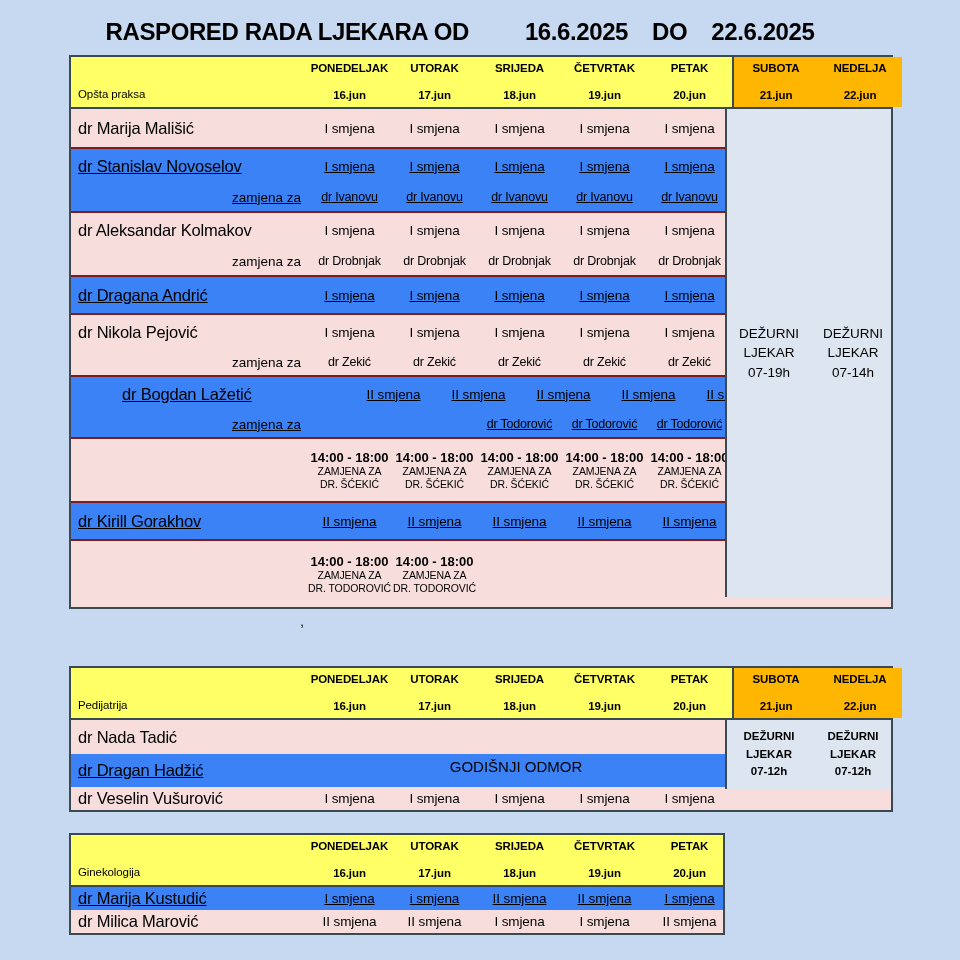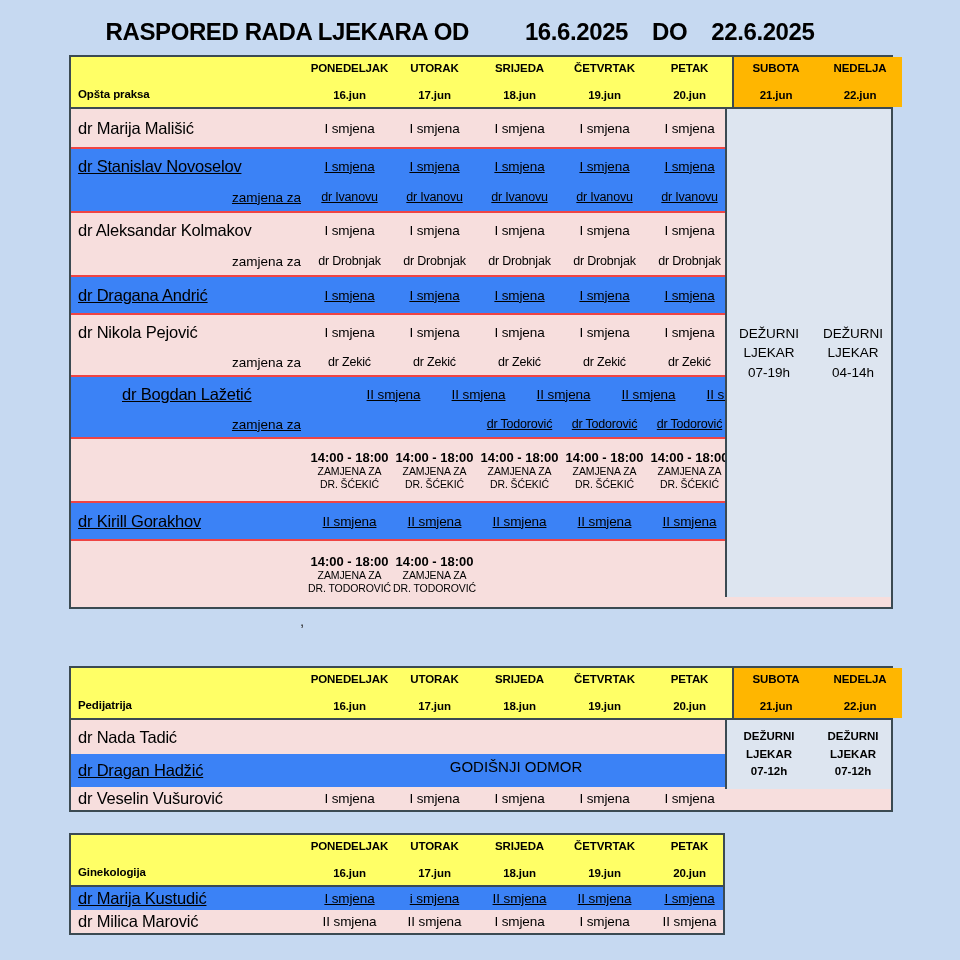--- a/index.html
+++ b/index.html
@@ -70,21 +70,21 @@
   
   .hdr {
     height: 52px;
     background: #ffff66;
     border-bottom: 2px solid #3b4a52;
   }
   .hdr .c-name {
     align-items: flex-end;
     padding-bottom: 7px;
     font-size: 11.5px;
-    font-weight: 700;
+    font-weight: 400;
     letter-spacing: -0.1px;
   }
   .hdr .dcol {
     flex-direction: column;
     justify-content: space-between;
     padding: 5px 0 6px 0;
     font-size: 11.5px;
     font-weight: 700;
     letter-spacing: -0.1px;
   }
@@ -110,21 +110,21 @@
     font-size: 12.5px;
     letter-spacing: -0.2px;
   }
   .zam-label {
     flex: 0 0 236px;
     justify-content: flex-end;
     padding-right: 6px;
     font-size: 13.5px;
   }
 
-  .block-sep { border-bottom: 2px solid #ef4444; }
+  .block-sep { border-bottom: 2px solid #7f1d1d; }
 
   
   .timecell {
     flex-direction: column;
     justify-content: center;
     line-height: 1.18;
   }
   .timecell .t-hr { font-size: 13px; font-weight: 700; }
   .timecell .t-l1 { font-size: 10.5px; letter-spacing: -0.1px;}
   .timecell .t-l2 { font-size: 10.5px; letter-spacing: -0.1px;}
@@ -352,21 +352,21 @@
 
   <div class="we-panel" style="left:654px; top:52px; width:166px; height:488px;">
     <div class="we-cellbox">
       <span>DEŽURNI</span>
       <span>LJEKAR</span>
       <span>07-19h</span>
     </div>
     <div class="we-cellbox">
       <span>DEŽURNI</span>
       <span>LJEKAR</span>
-      <span>04-14h</span>
+      <span>07-14h</span>
     </div>
   </div>
 </div>
 
 <div class="artifact" style="left:300px; top:612px;">,</div>
 
 <div class="tbl" id="tbl2" style="left:69px; top:666px; width:824px;">
 
   <div class="row hdr" style="height:52px;">
     <div class="cell c-name">Pedijatrija</div>

